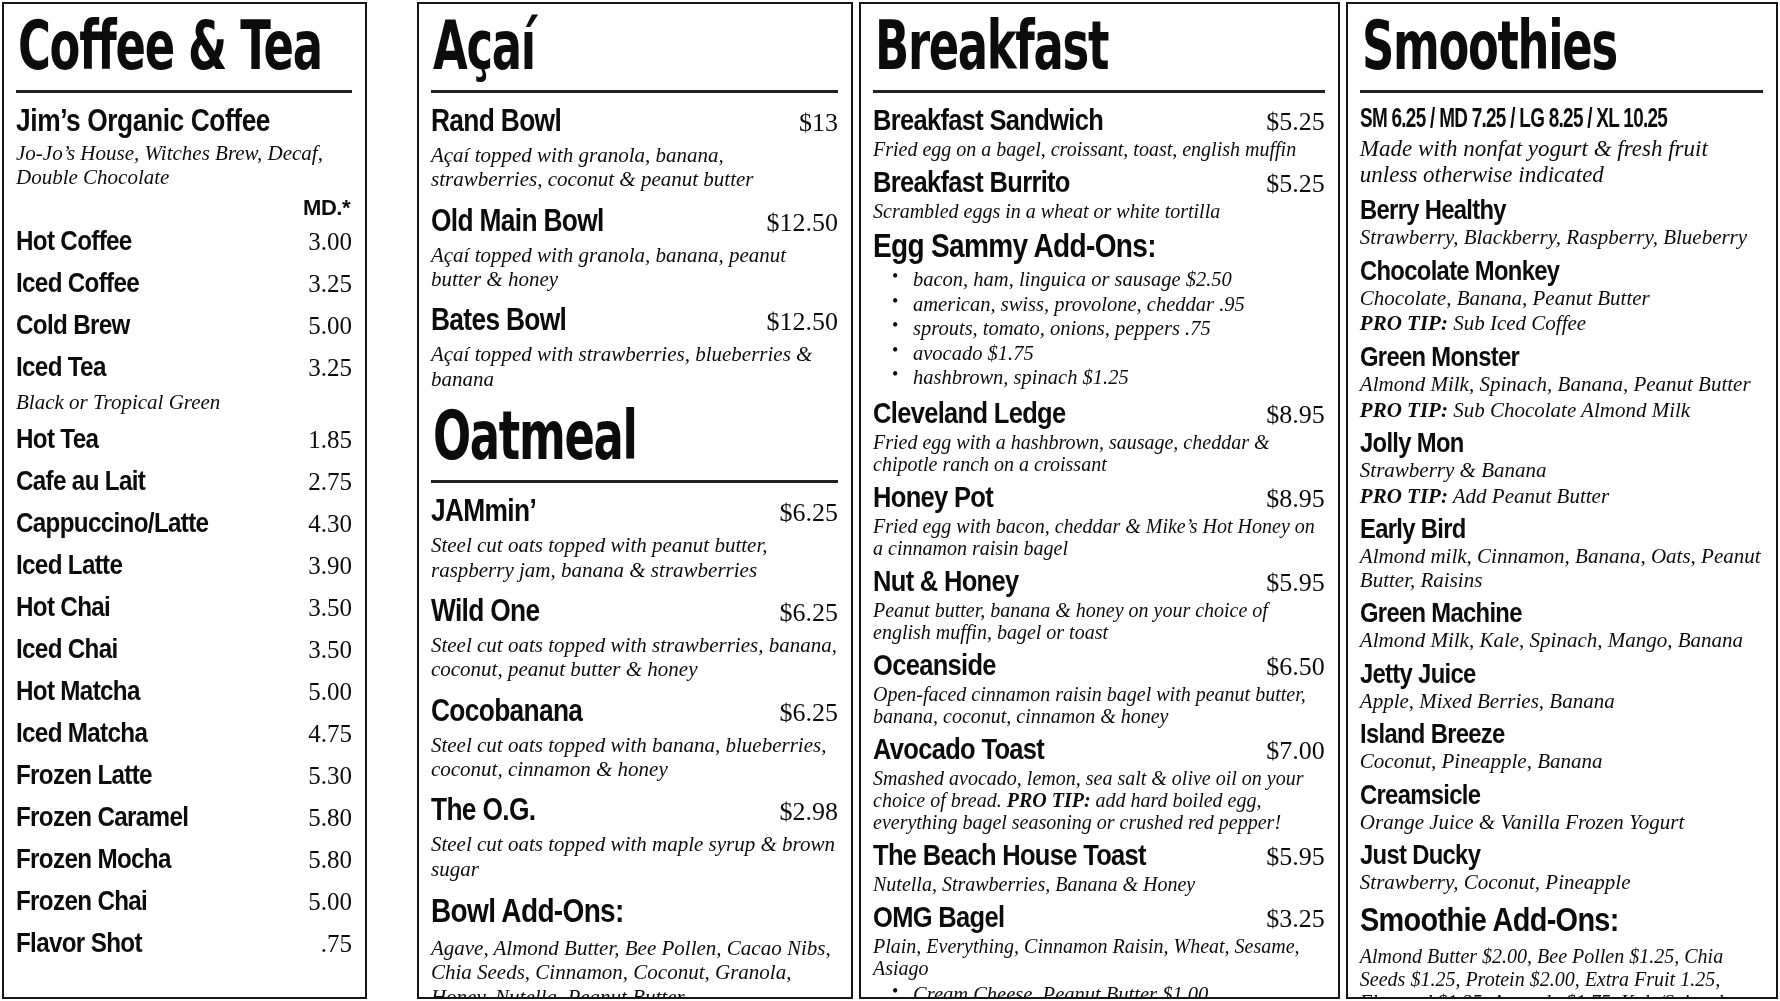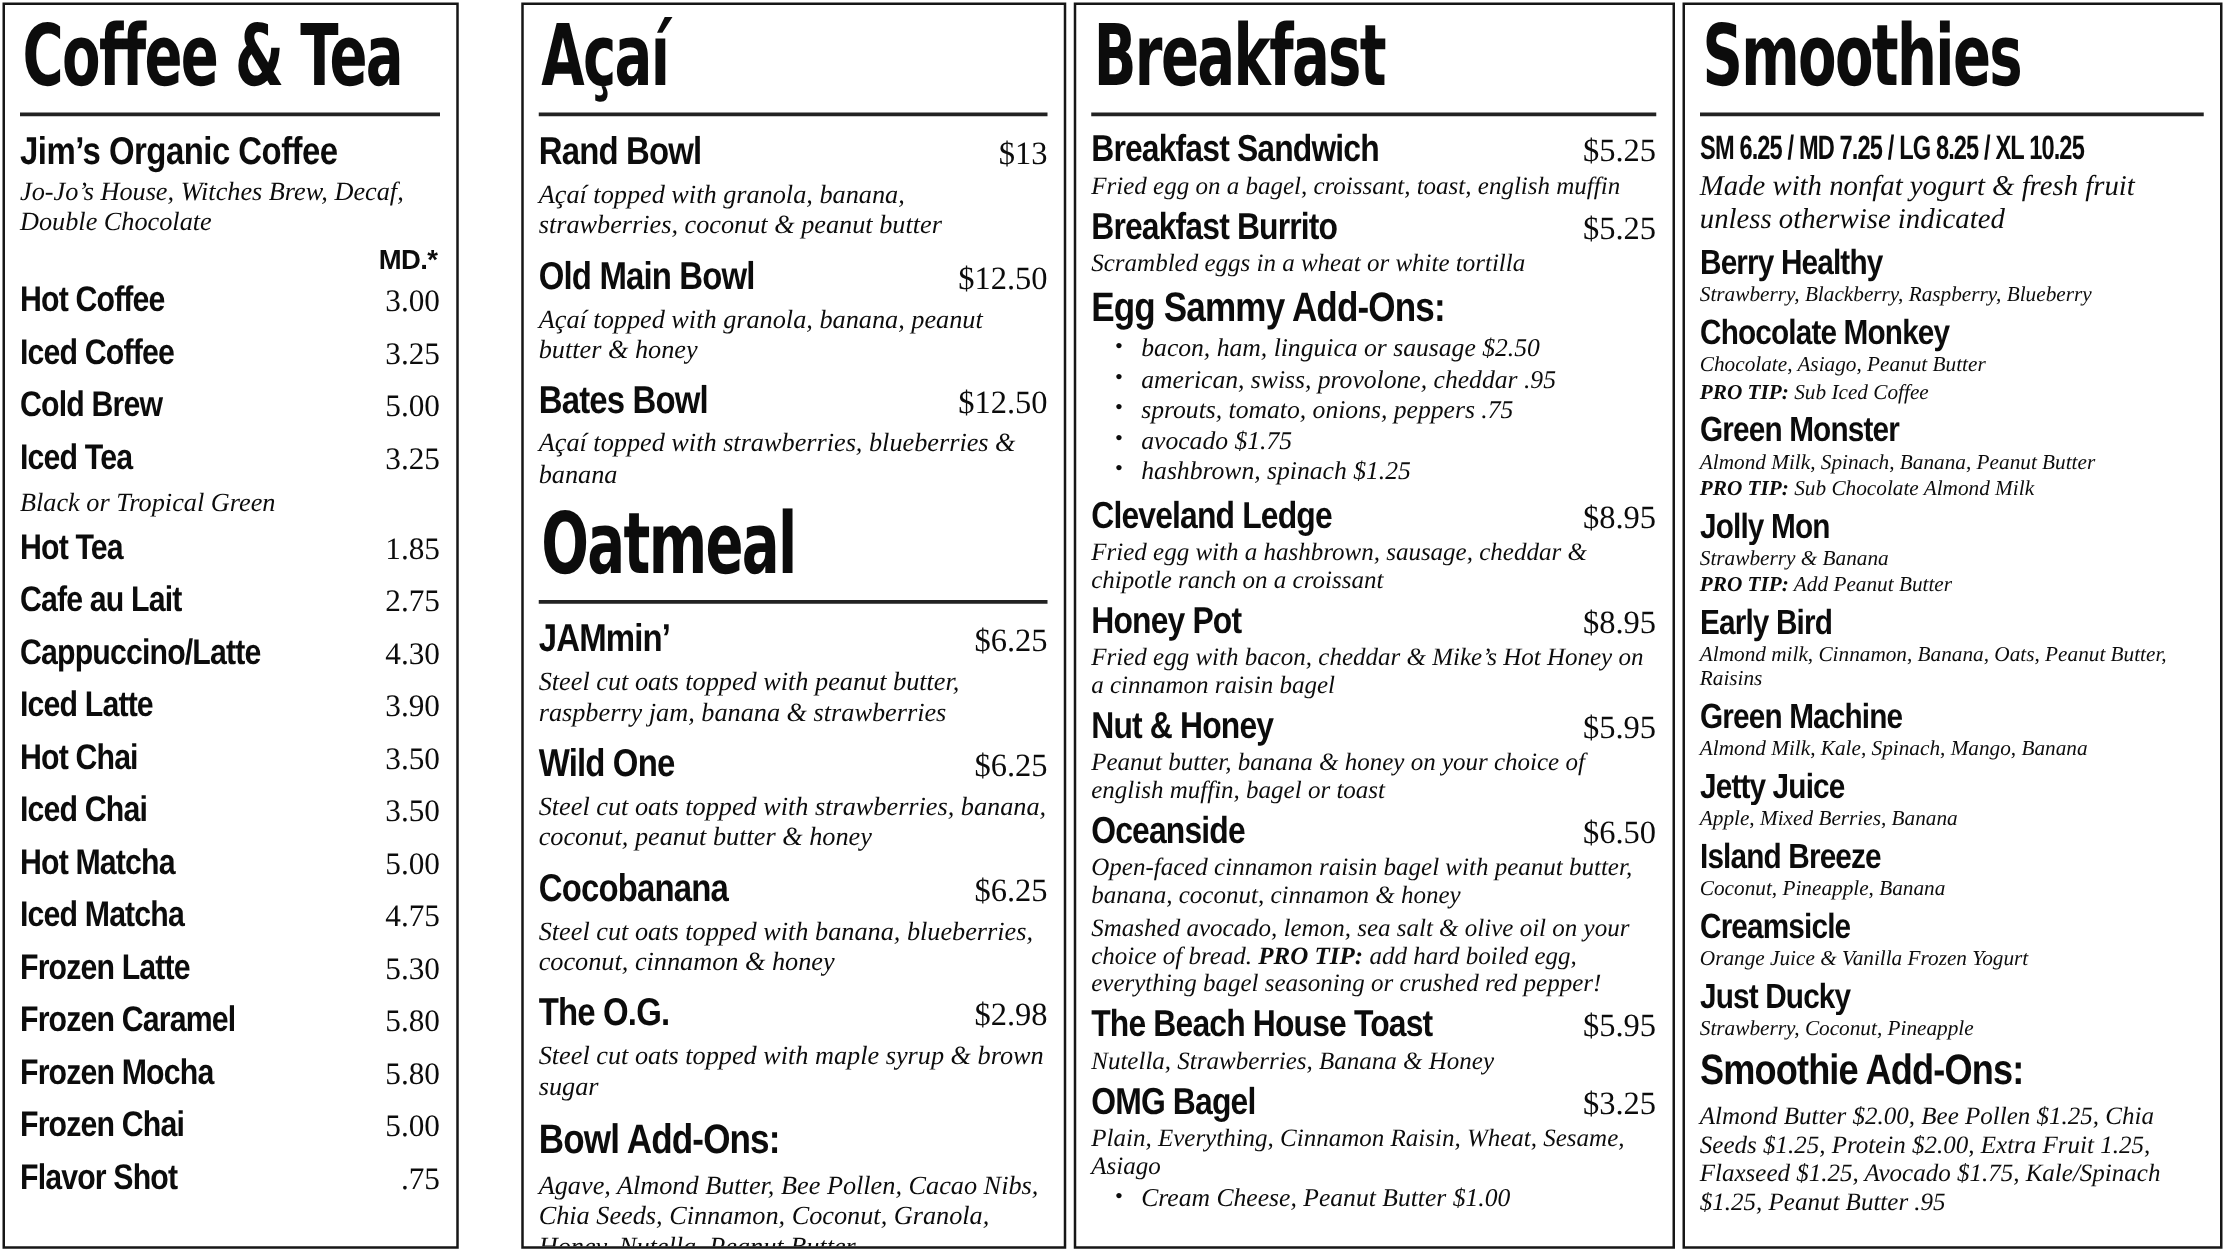--- a/index.html
+++ b/index.html
@@ -73,21 +73,21 @@
   
   .panel-coffee-tea .desc.note { margin:-2px 0 8px; }
   .panel-acai-oatmeal .mi { margin-bottom:11px; }
   .panel-acai-oatmeal .desc { margin-top:4px; }
   .panel-breakfast .mi { margin-bottom:5px; }
   .panel-breakfast .mi-name { font-size:30px; }
   .panel-breakfast .desc { font-size:20px; line-height:1.1; margin:1px 0 3px; }
   .panel-breakfast .addon-heading { margin-bottom:2px; }
   .panel-smoothies .mi { margin-bottom:5px; }
   .panel-smoothies .mi-name { font-size:28px; }
-  .panel-smoothies .desc { font-size:17px; line-height:1.12; margin:0 0 2px; }
+  .panel-smoothies .desc { font-size:21px; line-height:1.12; margin:0 0 2px; }
   .panel-smoothies .desc.intro { font-size:23px; line-height:1.14; margin:2px 0 6px; }
   .panel-smoothies .addon-heading { font-size:34px; margin-top:4px; }
   .panel-smoothies .desc.addons { font-size:20px; line-height:1.16; }
 </style>
 </head>
 <body>
 
 <div id="menu">
   <section class="panel panel-coffee-tea">
       <h2 class="panel-title"><span class="squeeze">Coffee &amp; Tea</span></h2>
@@ -265,20 +265,24 @@
         <p class="desc"><span>Peanut butter, banana &amp; honey on your choice of english muffin, bagel or toast</span></p>
       </div>
       <div class="mi">
         <div class="mi-row">
           <span class="mi-name cond">Oceanside</span>
           <span class="mi-price">$6.50</span>
         </div>
         <p class="desc"><span>Open-faced cinnamon raisin bagel with peanut butter, banana, coconut, cinnamon &amp; honey</span></p>
       </div>
       <div class="mi">
+        <div class="mi-row">
+          <span class="mi-name cond">Avocado Toast</span>
+          <span class="mi-price">$7.00</span>
+        </div>
         <p class="desc"><span>Smashed avocado, lemon, sea salt &amp; olive oil on your choice of bread. </span><b class="protip">PRO TIP:</b><span> add hard boiled egg, everything bagel seasoning or crushed red pepper!</span></p>
       </div>
       <div class="mi">
         <div class="mi-row">
           <span class="mi-name cond">The Beach House Toast</span>
           <span class="mi-price">$5.95</span>
         </div>
         <p class="desc"><span>Nutella, Strawberries, Banana &amp; Honey</span></p>
       </div>
       <div class="mi">
@@ -299,21 +303,21 @@
       <div class="mi">
         <div class="mi-row">
           <span class="mi-name cond">Berry Healthy</span>
         </div>
         <p class="desc"><span>Strawberry, Blackberry, Raspberry, Blueberry</span></p>
       </div>
       <div class="mi">
         <div class="mi-row">
           <span class="mi-name cond">Chocolate Monkey</span>
         </div>
-        <p class="desc"><span>Chocolate, Asiago, Peanut Butter</span></p>
+        <p class="desc"><span>Chocolate, Banana, Peanut Butter</span></p>
         <p class="desc protip-line"><b class="protip">PRO TIP:</b><span> Sub Iced Coffee</span></p>
       </div>
       <div class="mi">
         <div class="mi-row">
           <span class="mi-name cond">Green Monster</span>
         </div>
         <p class="desc"><span>Almond Milk, Spinach, Banana, Peanut Butter</span></p>
         <p class="desc protip-line"><b class="protip">PRO TIP:</b><span> Sub Chocolate Almond Milk</span></p>
       </div>
       <div class="mi">

